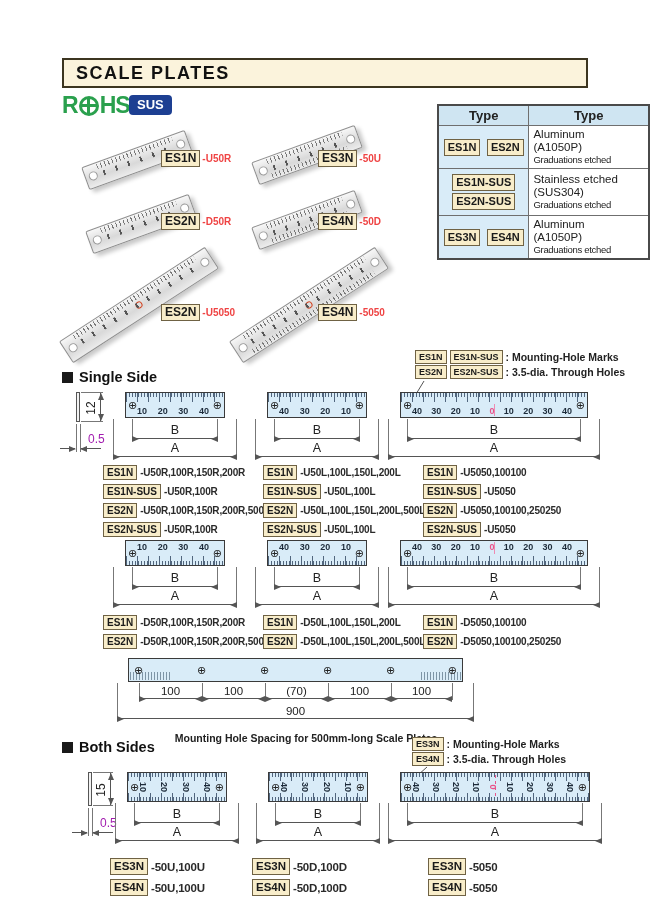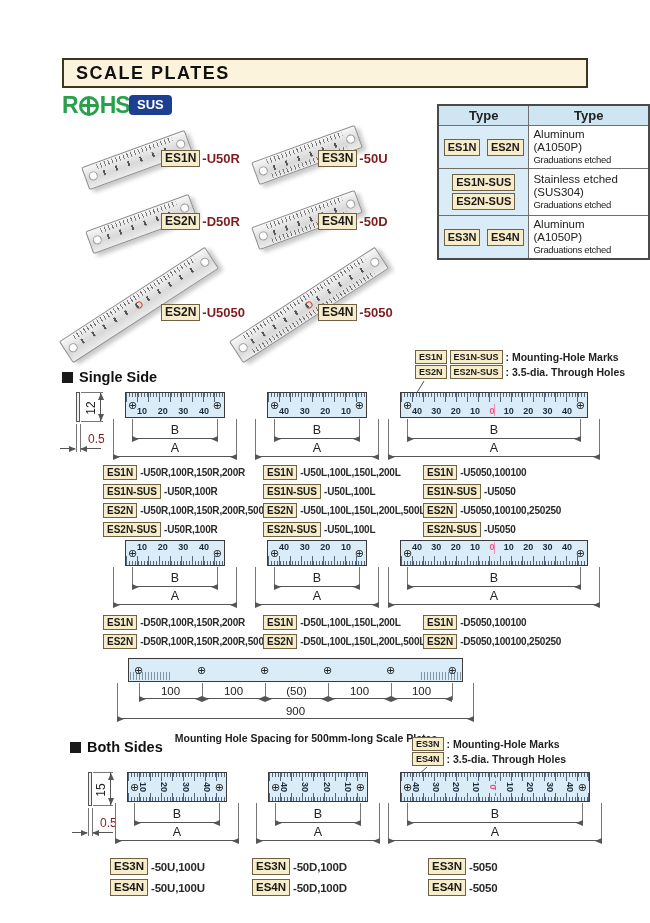--- a/index.html
+++ b/index.html
@@ -36,21 +36,21 @@
   .photo.bs2 .bticks{position:absolute;left:14px;right:14px;bottom:1px;height:5px;
          background:repeating-linear-gradient(90deg,#777 0 1px,transparent 1px 4px);}
   .ph-hole{position:absolute;top:50%;transform:translateY(-50%);width:7px;height:7px;background:#fff;
          border:1px solid #9a9a9a;border-radius:50%;}
   .ph-hole.l{left:3px;} .ph-hole.r{right:3px;}
   .ph-zero{position:absolute;left:50%;top:50%;transform:translate(-50%,-50%);width:5px;height:5px;
          border:1px solid #d2421f;border-radius:50%;}
 
   .photo-label{position:absolute;display:flex;align-items:center;gap:2px;}
   .photo-label .pn-badge{font-size:12px;line-height:15px;}
-  .photo-label .suffix{font-size:13px;font-weight:600;color:#7f1d1d;}
+  .photo-label .suffix{font-size:10px;font-weight:600;color:#ef4444;}
 
   
   .pn-badge{display:inline-block;background:#f8edca;border:1px solid #6f6244;color:#1a1a1a;
         font-weight:bold;font-size:10px;line-height:13px;padding:0 3px;white-space:nowrap;}
 
   
   .spec{position:absolute;left:437px;top:104px;border-collapse:collapse;}
   .spec th,.spec td{border:1px solid #6f6f6f;}
   .spec{border:2px solid #4a4a4a;}
   .spec th{background:#cfe5f2;font-size:13px;font-weight:600;padding:2px 4px;color:#222;}
@@ -119,21 +119,21 @@
   .vdim::before,.vdim::after{content:"";position:absolute;left:-3.5px;width:0;height:0;
        border-left:3.5px solid transparent;border-right:3.5px solid transparent;}
   .vdim::before{top:0;border-bottom:7px solid #555;}
   .vdim::after{bottom:0;border-top:7px solid #555;}
   .vlabel{position:absolute;transform:rotate(-90deg);font-size:12px;color:#222;}
   .harrow{position:absolute;height:0;border-top:1px solid #555;}
   .harrow.to-r::after{content:"";position:absolute;right:-1px;top:-3.5px;border-top:3.5px solid transparent;
        border-bottom:3.5px solid transparent;border-left:7px solid #555;}
   .harrow.to-l::before{content:"";position:absolute;left:-1px;top:-3.5px;border-top:3.5px solid transparent;
        border-bottom:3.5px solid transparent;border-right:7px solid #555;}
-  .xlabel{position:absolute;font-size:12px;color:#7f1d1d;}
+  .xlabel{position:absolute;font-size:12px;color:#a21caf;}
 
   
   .pn-list{position:absolute;}
   .pn-row{display:flex;align-items:center;gap:3px;height:19px;}
   .pn-text{font-size:10px;font-weight:600;color:#2a2a2a;letter-spacing:-0.2px;white-space:nowrap;}
   .pn-list.big .pn-row{height:21px;}
   .pn-list.big .pn-badge{font-size:11.5px;line-height:15px;}
   .pn-list.big .pn-text{font-size:11.5px;}
 
   .caption{position:absolute;font-size:10.5px;font-weight:bold;color:#222;white-space:nowrap;}
@@ -538,21 +538,21 @@
     <div class="ext" style="left:200px;top:25px;height:17px;"></div>
     <div class="ext" style="left:263px;top:25px;height:17px;"></div>
     <div class="ext" style="left:324px;top:25px;height:17px;"></div>
     <div class="dim seg" style="left:11px;width:63px;top:40px;">
         <span>100</span>
       </div>
     <div class="dim seg" style="left:74px;width:63px;top:40px;">
         <span>100</span>
       </div>
     <div class="dim seg" style="left:137px;width:63px;top:40px;">
-        <span>(50)</span>
+        <span>(70)</span>
       </div>
     <div class="dim seg" style="left:200px;width:63px;top:40px;">
         <span>100</span>
       </div>
     <div class="dim seg" style="left:263px;width:61px;top:40px;">
         <span>100</span>
       </div>
     <div class="ext" style="left:-11px;top:25px;height:37px;"></div>
       <div class="ext" style="left:345px;top:25px;height:37px;"></div>
     <div class="dim seg" style="left:-11px;right:-11px;top:60px;">
@@ -565,21 +565,21 @@
     <div class="note-row">
       <span class="pn-badge">ES3N</span>
       <span class="note-text">: Mounting-Hole Marks</span>
     </div>
     <div class="note-row">
       <span class="pn-badge">ES4N</span>
       <span class="note-text">: 3.5-dia. Through Holes</span>
     </div>
   </div>
 
-  <div class="sec-head" style="left:62px;top:739px;margin-left:8px;">
+  <div class="sec-head" style="left:62px;top:739px;">
     <span class="sec-square"></span>
     <span>Both Sides</span>
   </div>
 
   <div class="abs" style="left:76px;top:770px;width:60px;height:80px;">
     <div class="plate" style="left:12px;top:2px;height:34px;"></div>
     <div class="hext" style="left:17px;top:2px;width:20px;"></div>
     <div class="hext" style="left:17px;top:35px;width:20px;"></div>
     <div class="vdim" style="left:34px;top:3px;height:32px;"></div>
     <span class="vlabel" style="left:18px;top:13px;">15</span>

